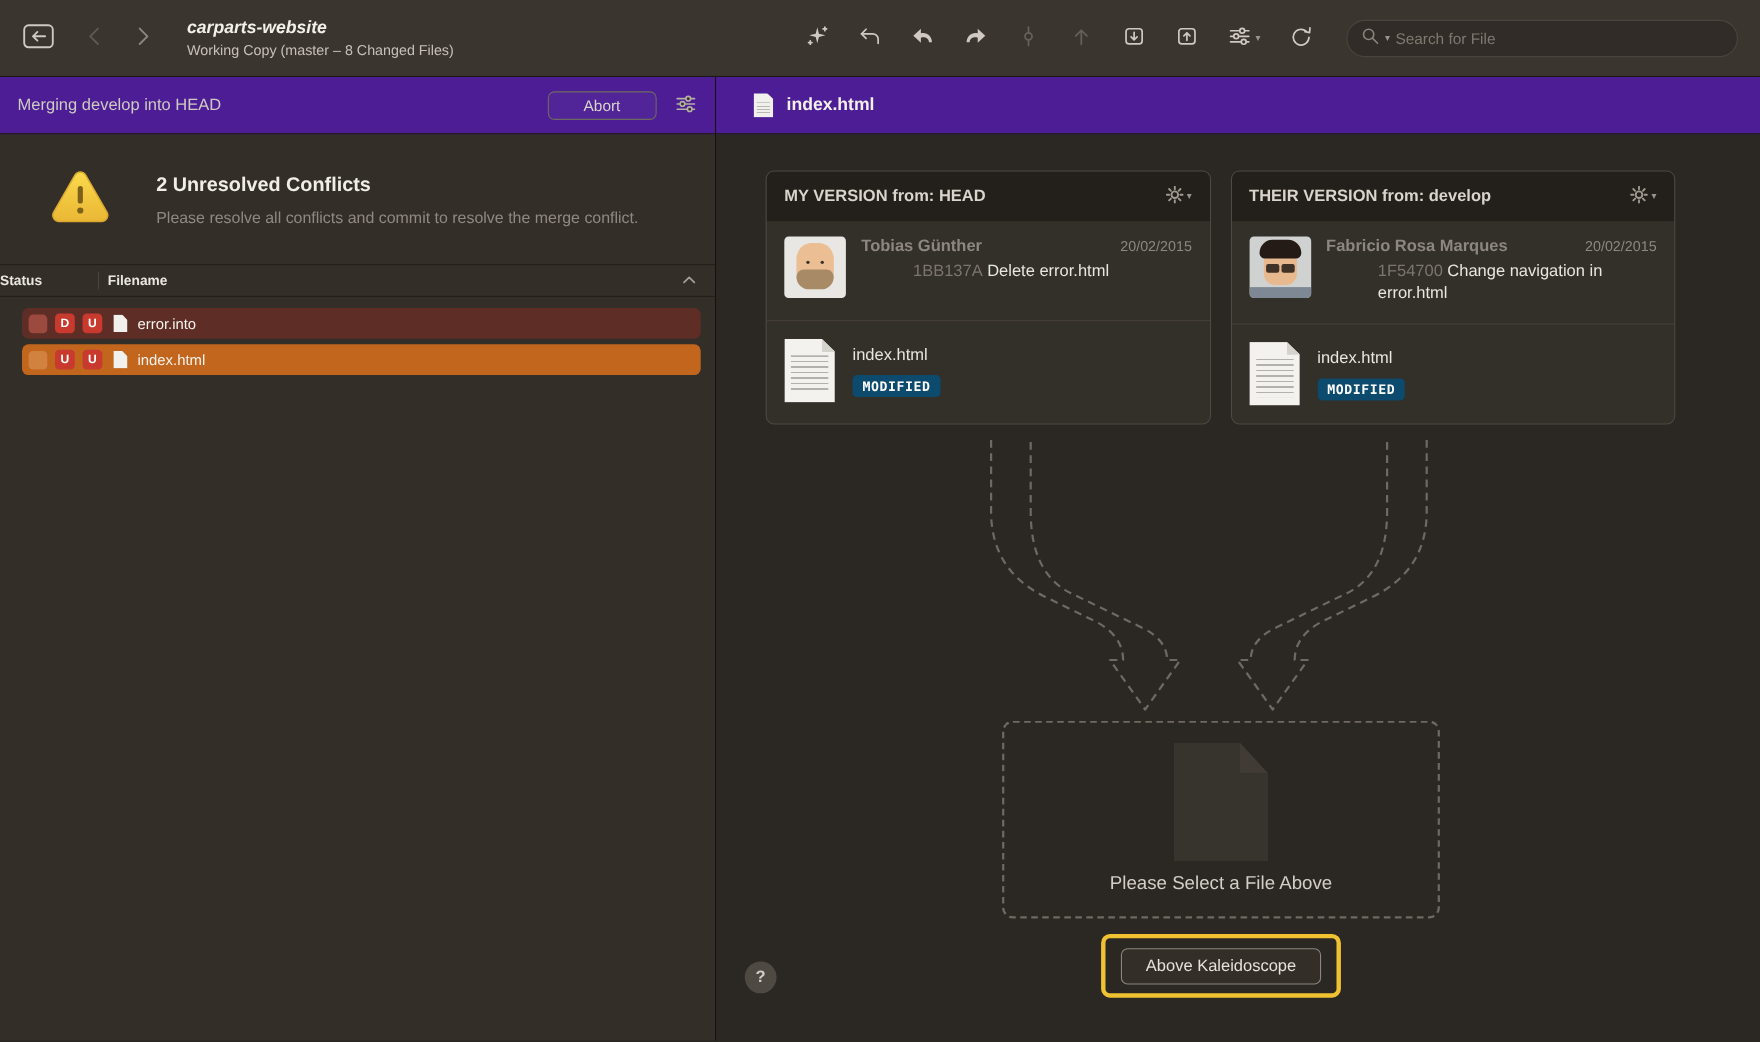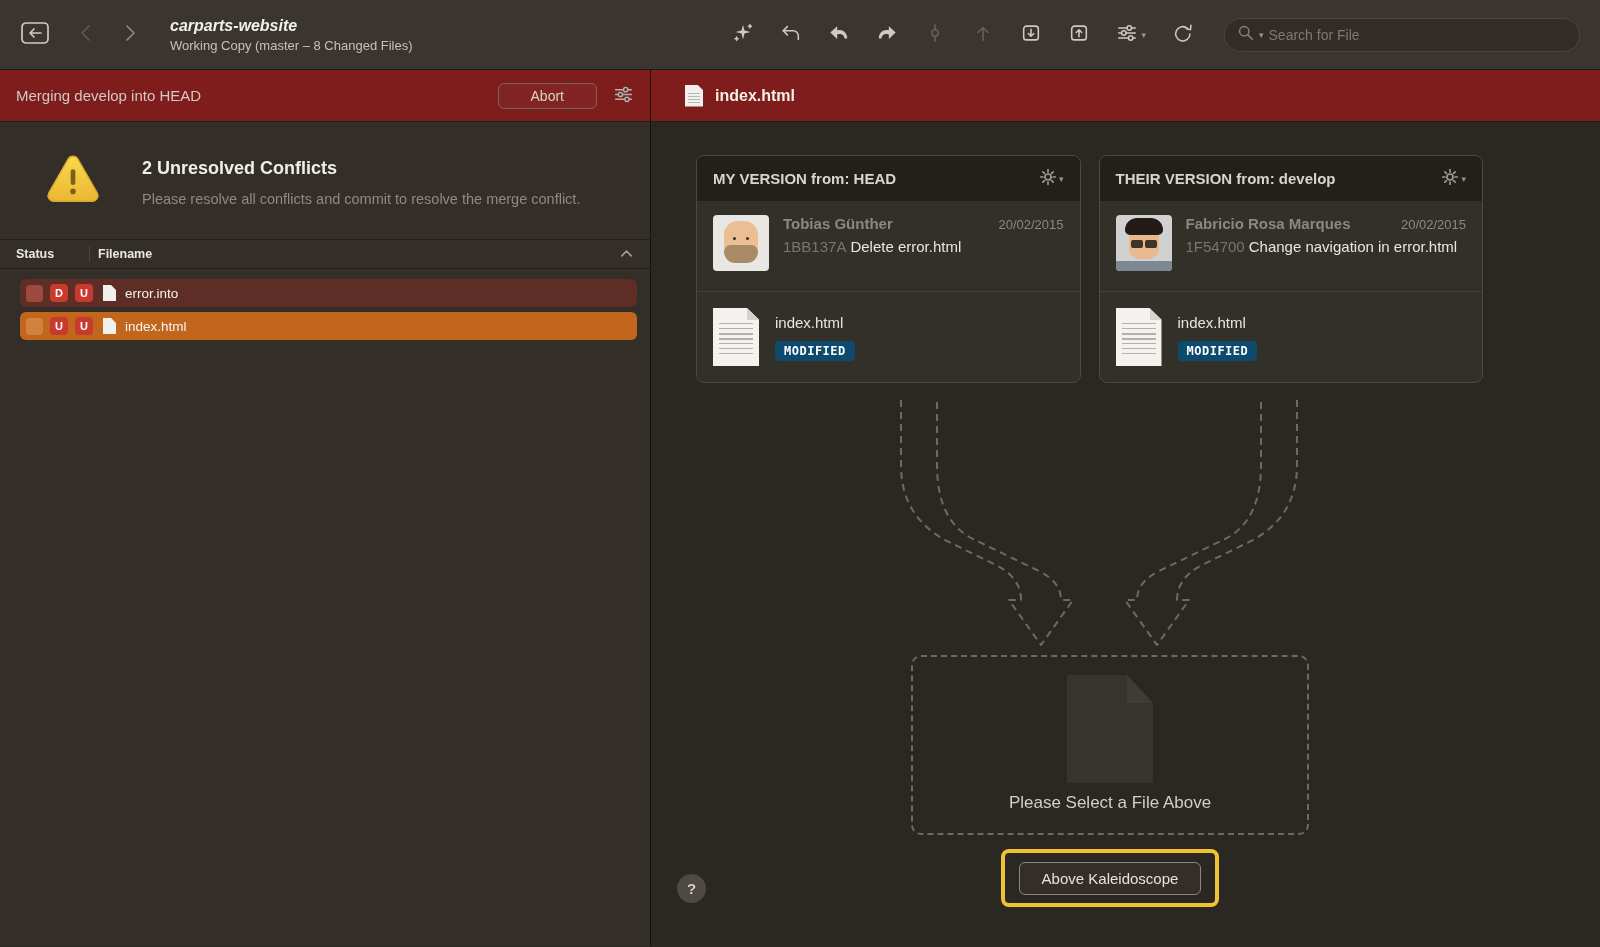--- a/index.html
+++ b/index.html
@@ -28,39 +28,39 @@
   .search svg { flex-shrink:0; }
   .search input { flex:1; background:transparent; border:none; outline:none;
                   color:#ddd8d0; font-size:14px; }
   .search input::placeholder { color:#7e7870; }
 
   
   .main { display:flex; height:876px; }
   .left { width:651px; background:#332e28; border-right:1px solid #16130f;
           display:flex; flex-direction:column; }
   .right { flex:1; background:#2b2723; position:relative; }
-  .panel-header { height:52px; background:#7f1d1d; border-bottom:1px solid #211d19;
+  .panel-header { height:52px; background:#4c1d95; border-bottom:1px solid #211d19;
                   display:flex; align-items:center; padding:0 16px; flex-shrink:0; }
 
   
   .merge-title { flex:1; font-size:15px; color:#cfcac2; }
   .abort-btn { padding:4px 32px; border:1px solid #6e6860; border-radius:6px;
                background:rgba(255,255,255,0.03); color:#d9d4cc; font-size:14px;
                margin-right:16px; cursor:pointer; }
   .filter-btn { background:none; border:none; color:#b5afa7; cursor:pointer; display:flex; }
 
   .warning { display:flex; padding:32px 24px 28px 44px; }
   .warning-text { margin-left:40px; }
   .warning-text h2 { font-size:18px; font-weight:bold; color:#f1eee8; margin:4px 0 10px; }
   .warning-text p { font-size:14.5px; color:#8f8981; line-height:1.45; max-width:440px; }
 
   .table-header { height:30px; display:flex; align-items:center;
                   border-top:1px solid #241f1b; border-bottom:1px solid #241f1b;
                   font-size:12.5px; font-weight:bold; color:#eae7e1; }
-  .th-status { padding-left:16px; width:89px; }
+  .th-status { width:89px; }
   .th-divider { width:1px; height:16px; background:#4a443c; }
   .th-filename { padding-left:8px; flex:1; }
   .th-sort { background:none; border:none; color:#a59f97; padding-right:16px; display:flex; cursor:pointer; }
 
   .rows { padding:10px 13px 0 20px; display:flex; flex-direction:column; gap:5px; }
   .file-row { height:28px; border-radius:6px; display:flex; align-items:center;
               padding:0 6px; gap:7px; cursor:pointer; }
   .row-error { background:#5d2d26; }
   .row-index { background:#c2661e; }
   .chip { width:17px; height:17px; border-radius:4px; flex-shrink:0; }
@@ -74,32 +74,32 @@
 
   
   .file-header { padding-left:34px; gap:12px; }
   .doc-icon-lg { width:18px; height:22px; background:#f2f0ec; position:relative;
                  clip-path:polygon(0 0,68% 0,100% 25%,100% 100%,0 100%); }
   .doc-icon-lg::after { content:''; position:absolute; left:3px; right:3px; top:8px; bottom:3px;
                  background:repeating-linear-gradient(180deg,#b9b7b2 0 1px,transparent 1px 3px); }
   .file-title { font-size:16px; font-weight:bold; color:#f3f0ea; }
 
   .content { position:absolute; top:52px; left:0; right:0; bottom:0; }
-  .cards { display:flex; gap:18px; padding:33px 117px 0 45px; position:relative; z-index:2; }
+  .cards { display:flex; gap:18px; padding:33px 77px 0 45px; position:relative; z-index:2; }
   .card { flex:1; background:#332f29; border:1px solid #4e4840; border-radius:8px; overflow:hidden; }
   .card-header { height:45px; background:#231f1a; display:flex; align-items:center; padding:0 16px; }
   .card-title { font-size:15px; font-weight:bold; color:#d9d4cc; flex:1; }
   .card-menu { background:none; border:none; color:#a09a92; display:flex; align-items:center;
                gap:3px; cursor:pointer; }
   .commit { display:flex; padding:14px 16px 16px; gap:14px; }
   .commit-info { flex:1; min-width:0; min-height:60px; }
   .commit-line1 { display:flex; justify-content:space-between; align-items:baseline; }
   .author { font-size:15px; font-weight:bold; color:#8d8780; }
   .date { font-size:13px; color:#8d8780; flex-shrink:0; margin-left:8px; }
-  .commit-line2 { margin-top:5px; font-size:15px; color:#e9e5df; line-height:1.35; }
+  .commit-line2 { margin-top:5px; font-size:15px; color:#e9e5df; line-height:1.35;margin-left:47px; }
   .hash { color:#7b756d; margin-right:4px; }
   .card-divider { height:1px; background:#46403a; }
   .file-section { display:flex; padding:16px; gap:16px; align-items:flex-start; cursor:pointer; }
   .thumb { width:46px; height:58px; background:#f3f2ef; position:relative; flex-shrink:0;
            clip-path:polygon(0 0,74% 0,100% 20%,100% 100%,0 100%); }
   .thumb .fold { position:absolute; right:0; top:0; width:12px; height:12px; background:#d5d3ce;
                  clip-path:polygon(0 0,100% 100%,0 100%); }
   .thumb::after { content:''; position:absolute; left:6px; right:6px; top:15px; bottom:8px;
                  background:repeating-linear-gradient(180deg,#b3b1ac 0 1.5px,transparent 1.5px 5px); }
   .file-meta .fname { font-size:15px; color:#e9e5df; margin:6px 0 10px; }

